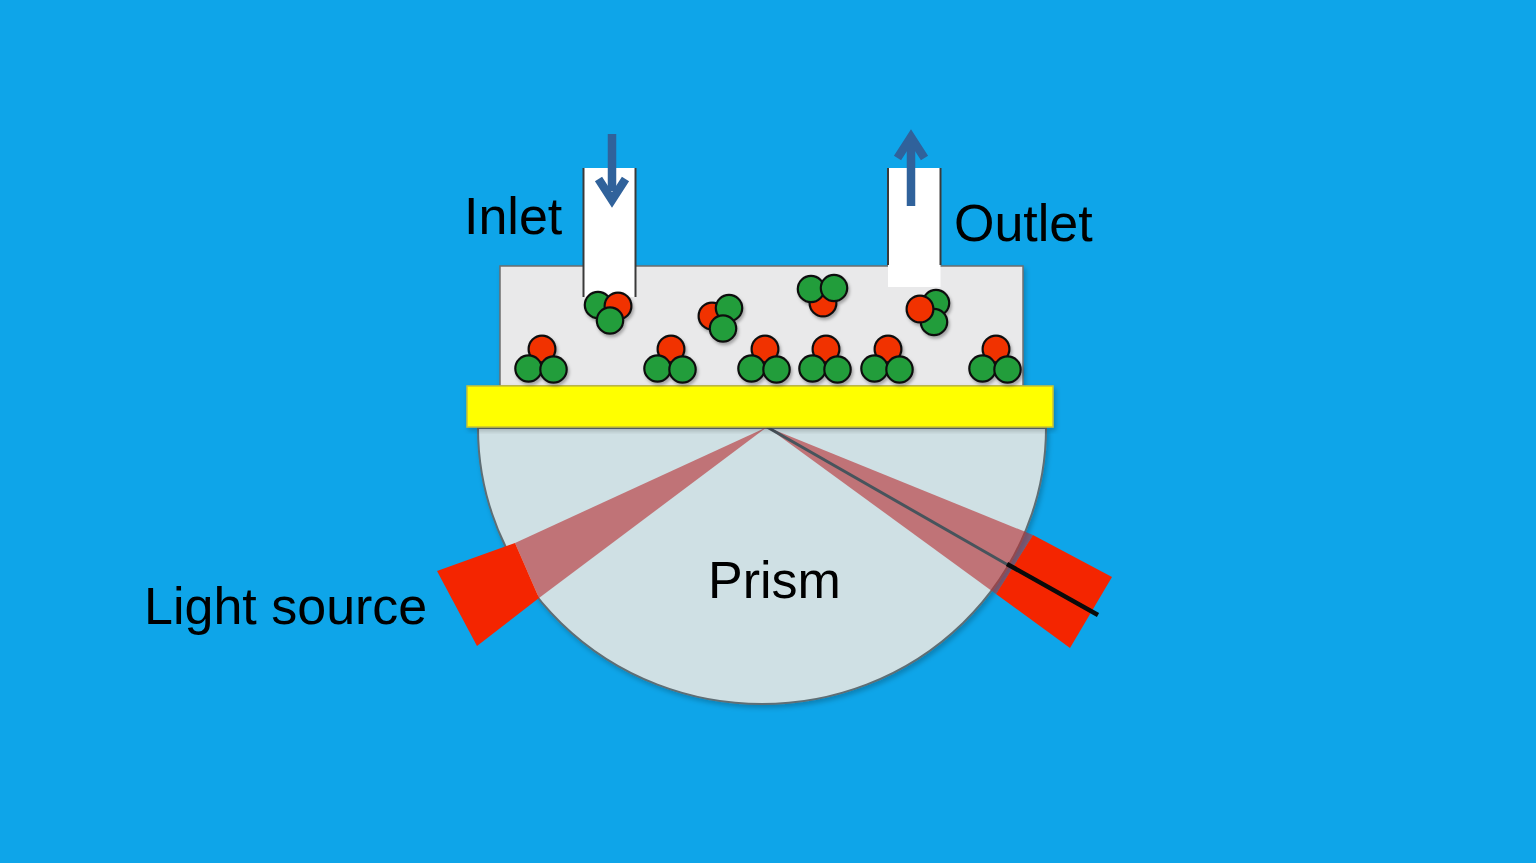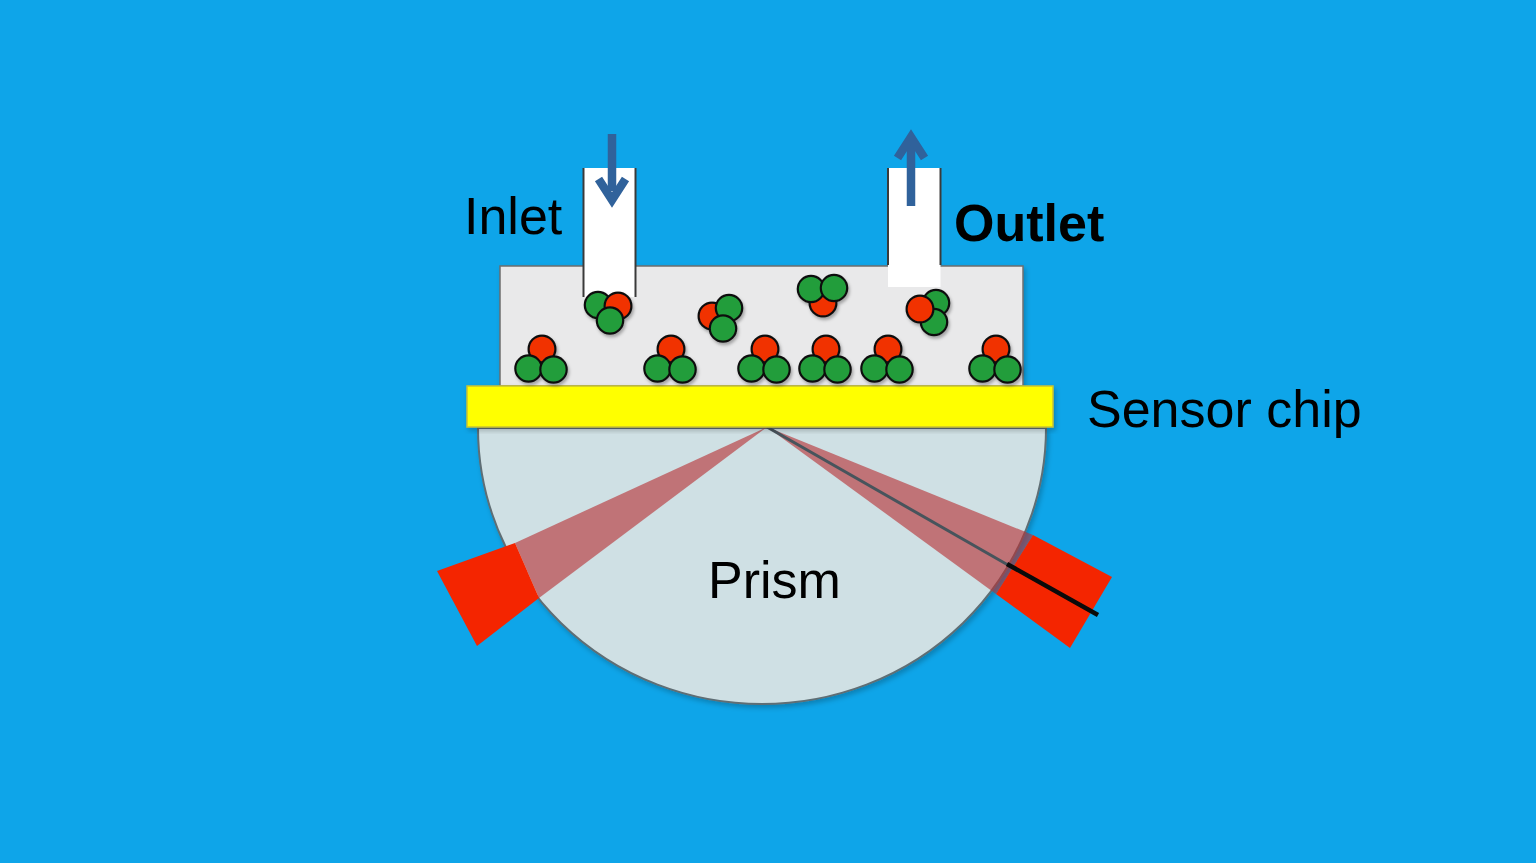--- a/index.html
+++ b/index.html
@@ -14,21 +14,21 @@
   .scene { position: absolute; left: 0; top: 0; }
   .lbl {
     position: absolute;
     font-size: 52px;
     line-height: 1;
     color: #000000;
     white-space: nowrap;
     user-select: none;
   }
   #lbl-inlet        { left: 464px;  top: 190px; }
-  #lbl-outlet       { left: 954px;  top: 197px; font-weight: bold; }
+  #lbl-outlet       { left: 954px;  top: 197px; }
   #lbl-sensor-chip  { left: 1087px; top: 383px; }
   #lbl-prism        { left: 708px;  top: 554px; }
   #lbl-light-source { left: 144px;  top: 580px; }
   #lbl-to-detector  { left: 1119px; top: 601px; }
 </style>
 </head>
 <body>
 
 <div class="canvas">
 
@@ -108,15 +108,15 @@
         <circle cx="811" cy="289" r="13.2" fill="#229d3a" stroke="#101010" stroke-width="2.2"></circle>
         <circle cx="834" cy="288" r="13.2" fill="#229d3a" stroke="#101010" stroke-width="2.2"></circle>
         <circle cx="936" cy="303" r="13.2" fill="#229d3a" stroke="#101010" stroke-width="2.2"></circle>
         <circle cx="934" cy="322" r="13.2" fill="#229d3a" stroke="#101010" stroke-width="2.2"></circle>
         <circle cx="920" cy="309" r="13.4" fill="#f13000" stroke="#101010" stroke-width="2.2"></circle>
       </g>
   </svg>
 
   <div class="lbl" id="lbl-inlet">Inlet</div>
   <div class="lbl" id="lbl-outlet">Outlet</div>
-  <div class="lbl" id="lbl-sensor-chip">Sensor chip</div>
   <div class="lbl" id="lbl-prism">Prism</div>
+  <div class="lbl" id="lbl-light-source">Light source</div>
 </div>
 
 </body></html>

